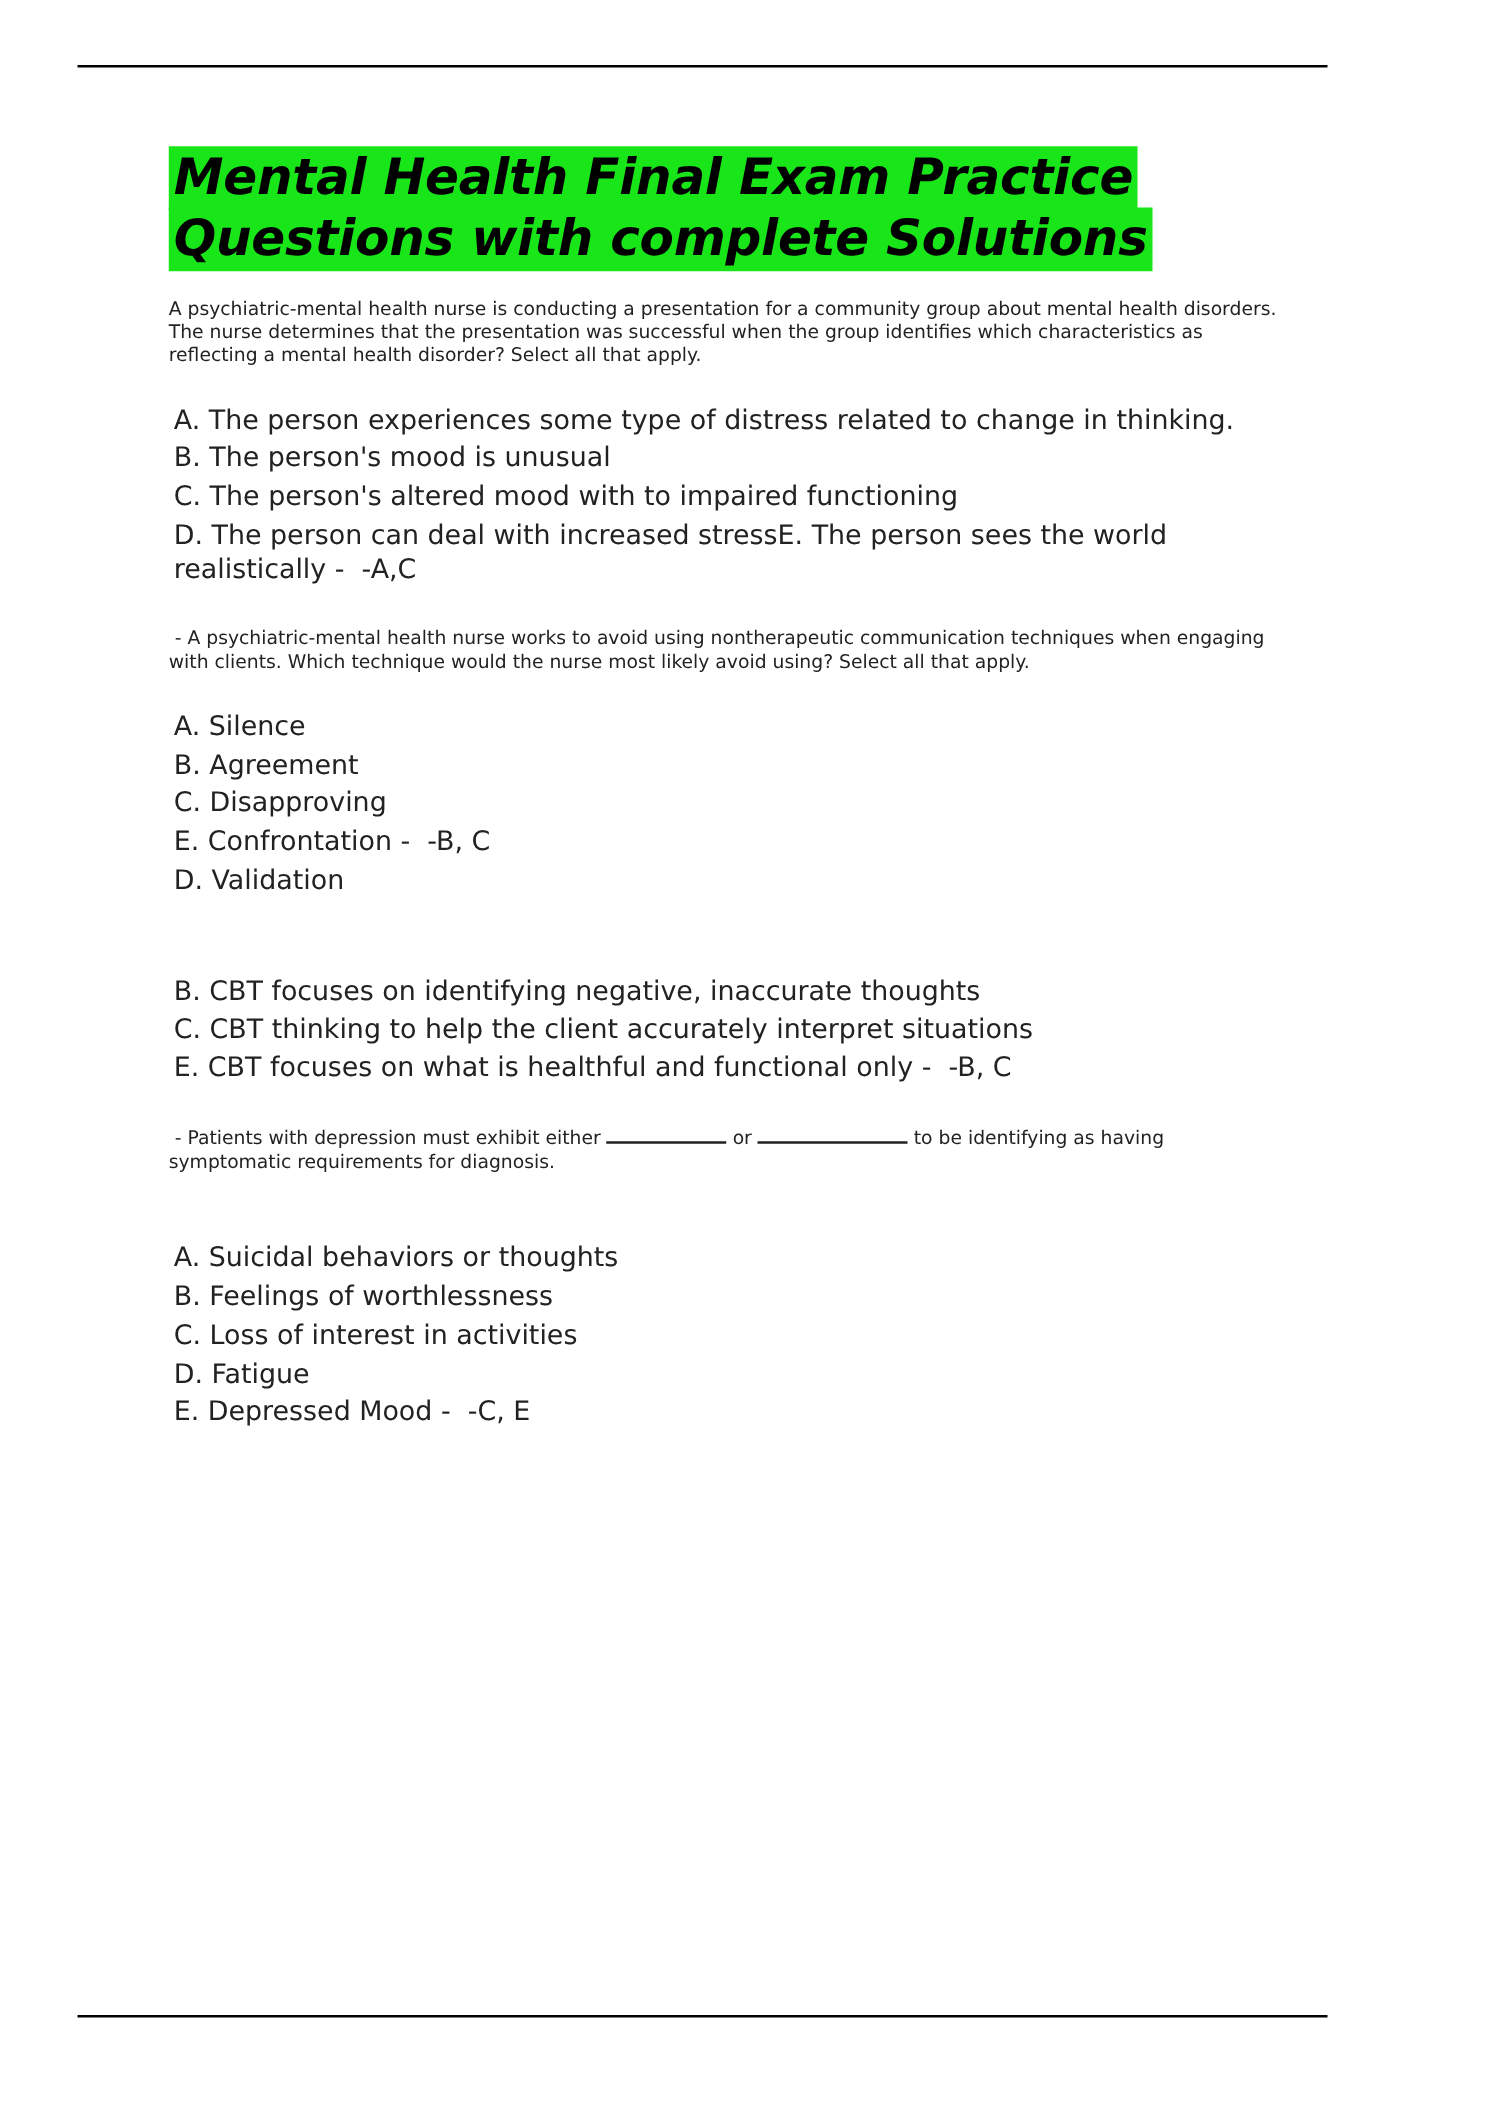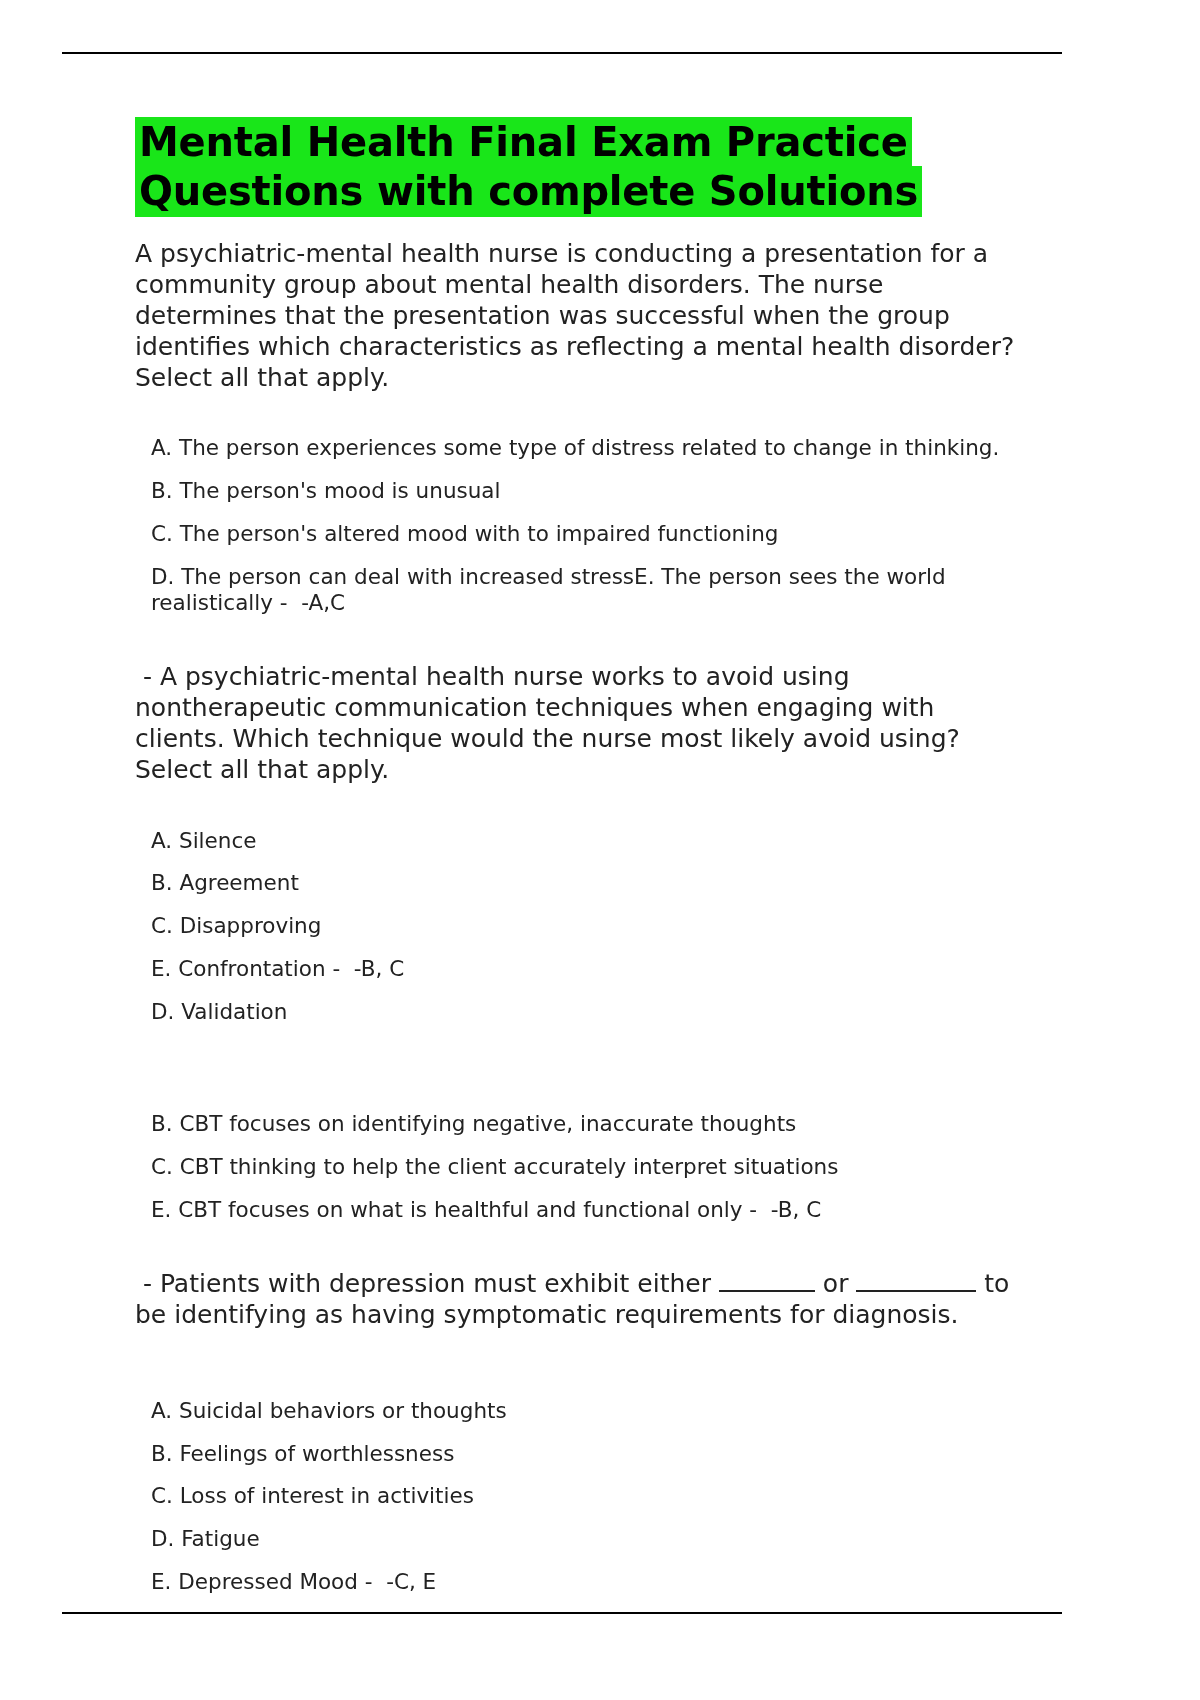--- a/index.html
+++ b/index.html
@@ -44,56 +44,57 @@
 
   .doc-title {
     font-size: 40px;
     font-weight: bold;
     line-height: 1.22;
     color: #000000;
     letter-spacing: -0.2px;
     margin: 0 0 22px 0;
     padding: 0;
     text-align: left;
+    font-style: italic;
   }
   .doc-title .hl {
     background: #19e619;
     color: #000000;
     padding: 2px 4px 3px 4px;
     box-decoration-break: clone;
     -webkit-box-decoration-break: clone;
   }
 
   .block {
     margin-bottom: 0;
   }
 
   .qtext {
-    font-size: 25px;
+    font-size: 15px;
     line-height: 1.245;
     color: #222222;
     white-space: pre-wrap;
     margin: 0;
   }
 
   .spacer-sm { height: 26px; }
   .spacer-md { height: 28px; }
   .spacer-lg { height: 52px; }
 
   .options {
     margin: 0;
     padding: 0;
     list-style: none;
   }
   .options li {
     font-size: 21.5px;
     line-height: 1.245;
     color: #222222;
     white-space: pre-wrap;
-    margin: 16px;
+    margin: 4px;
   }
 
   .blank {
     display: inline-block;
     border-bottom: 2px solid #222222;
     vertical-align: baseline;
   }
   .blank-1 { width: 96px; }
   .blank-2 { width: 120px; }
 </style>

